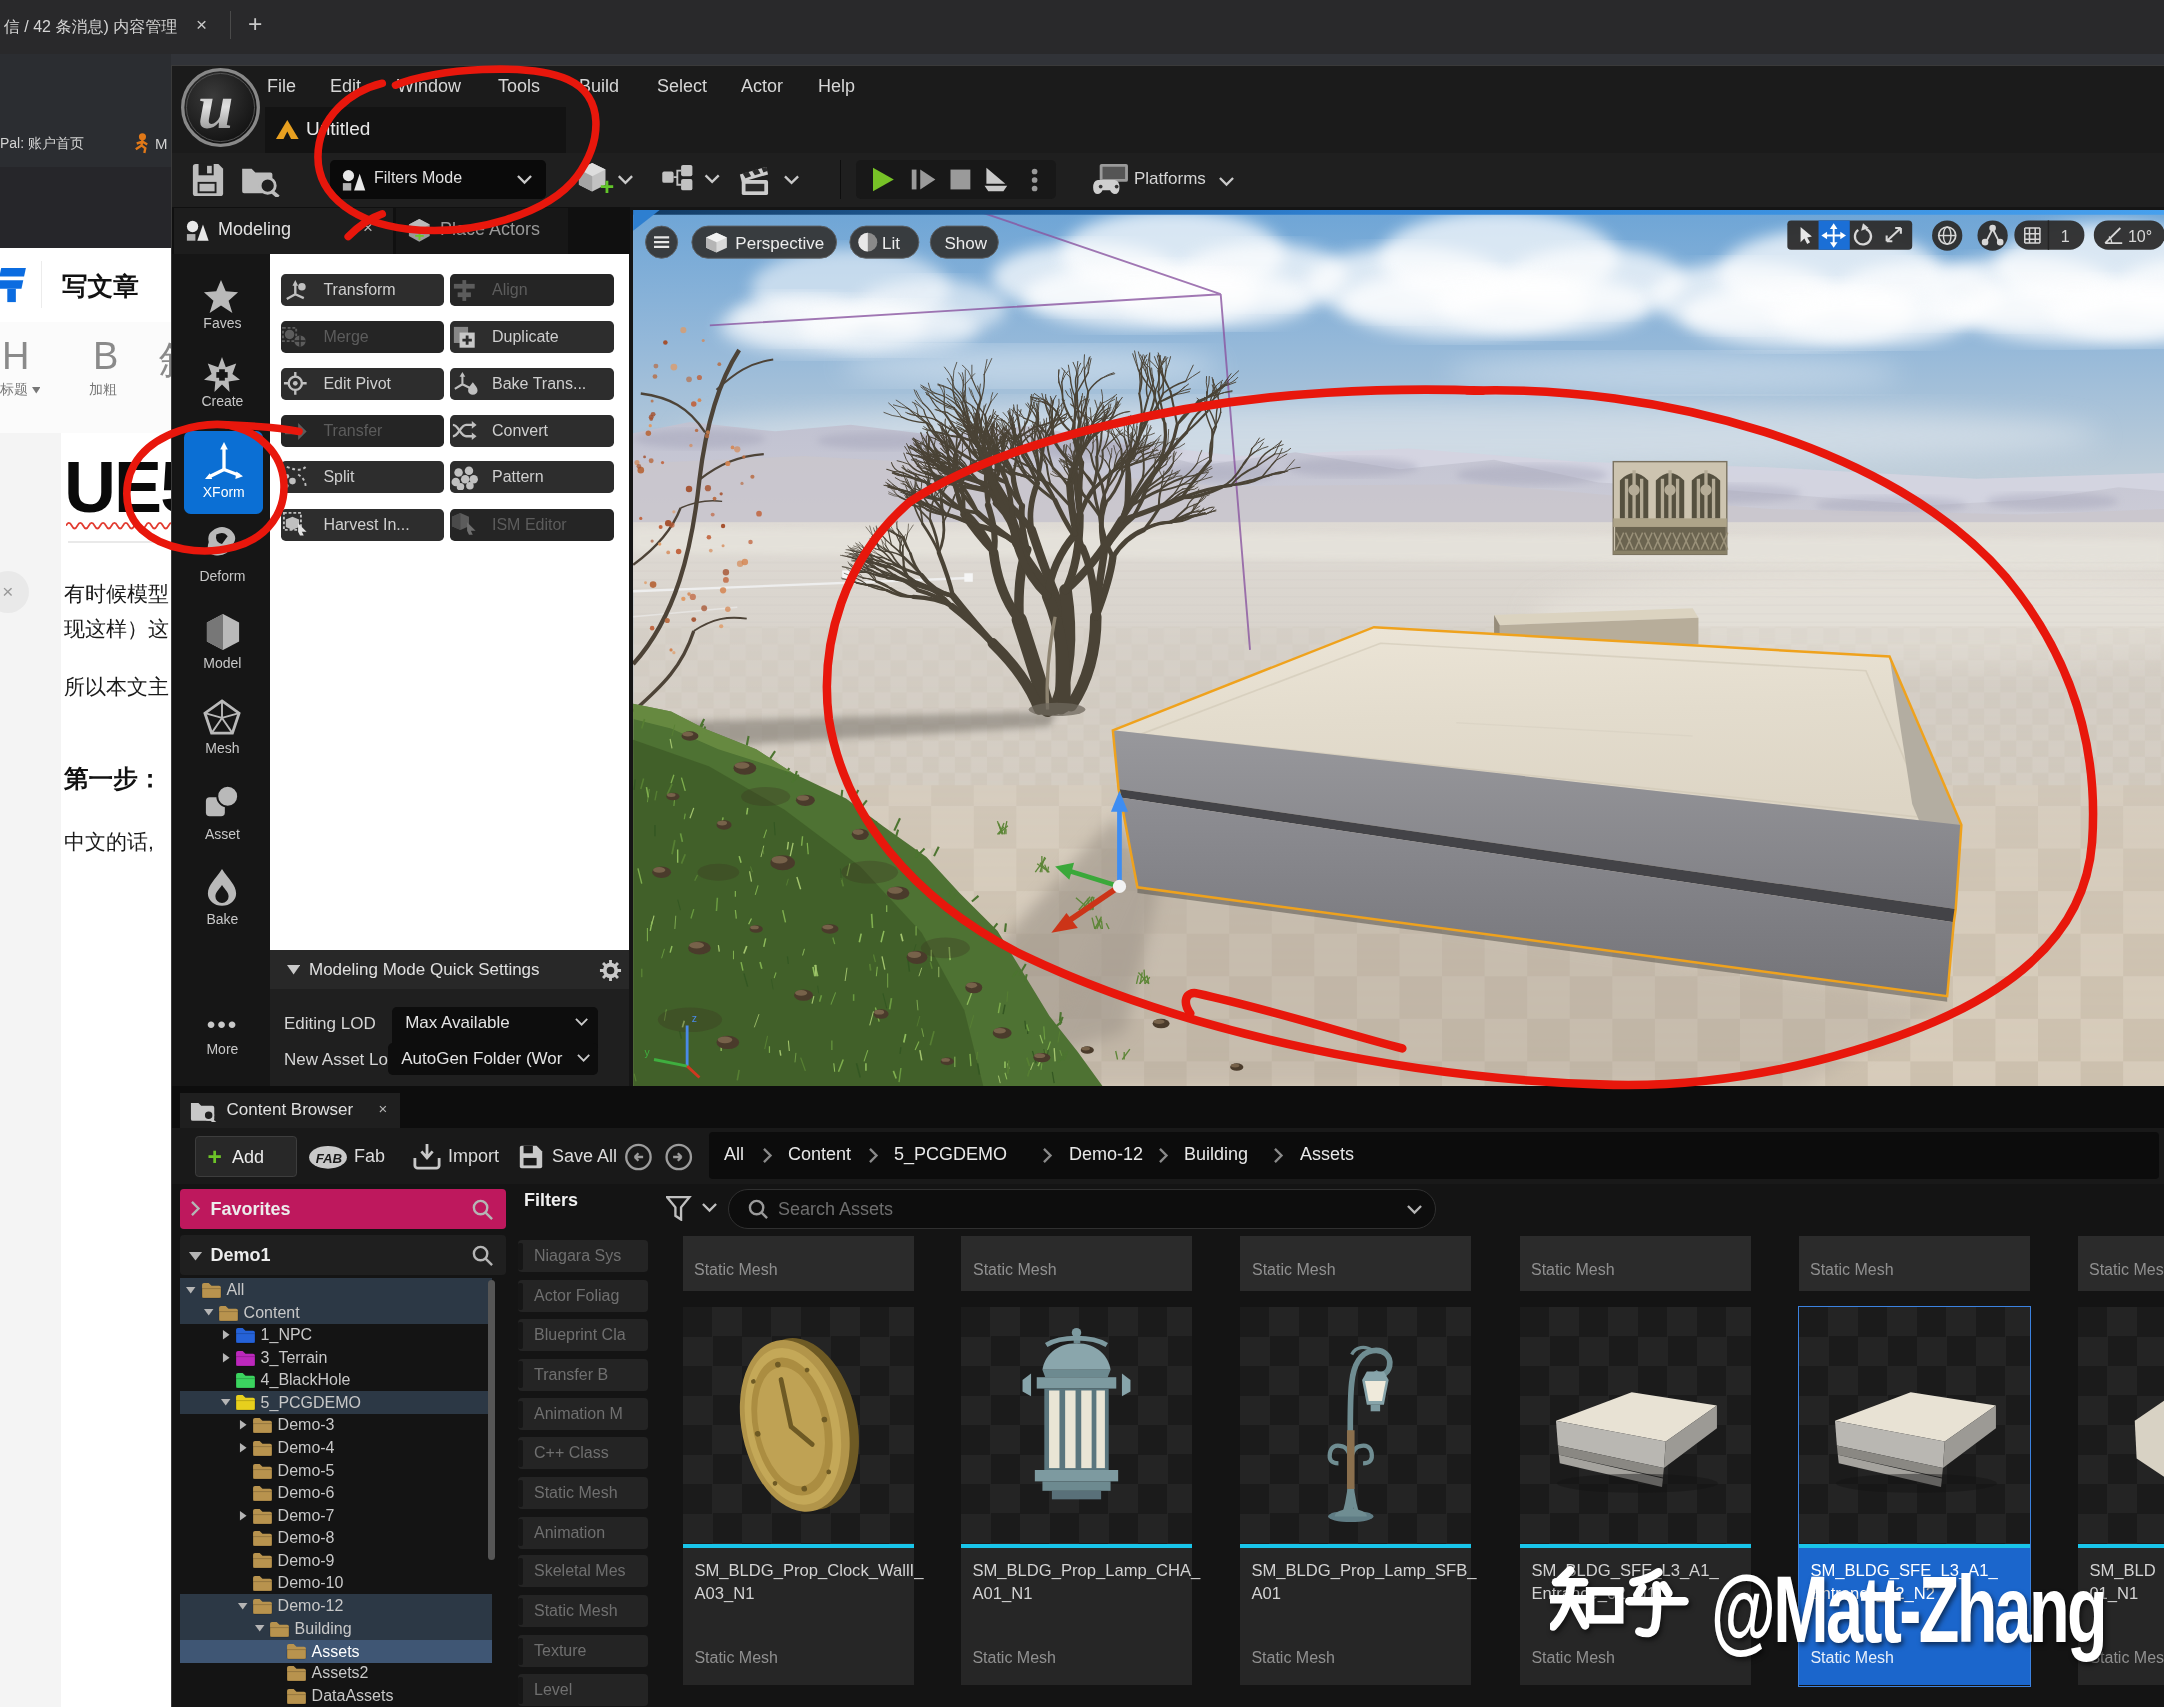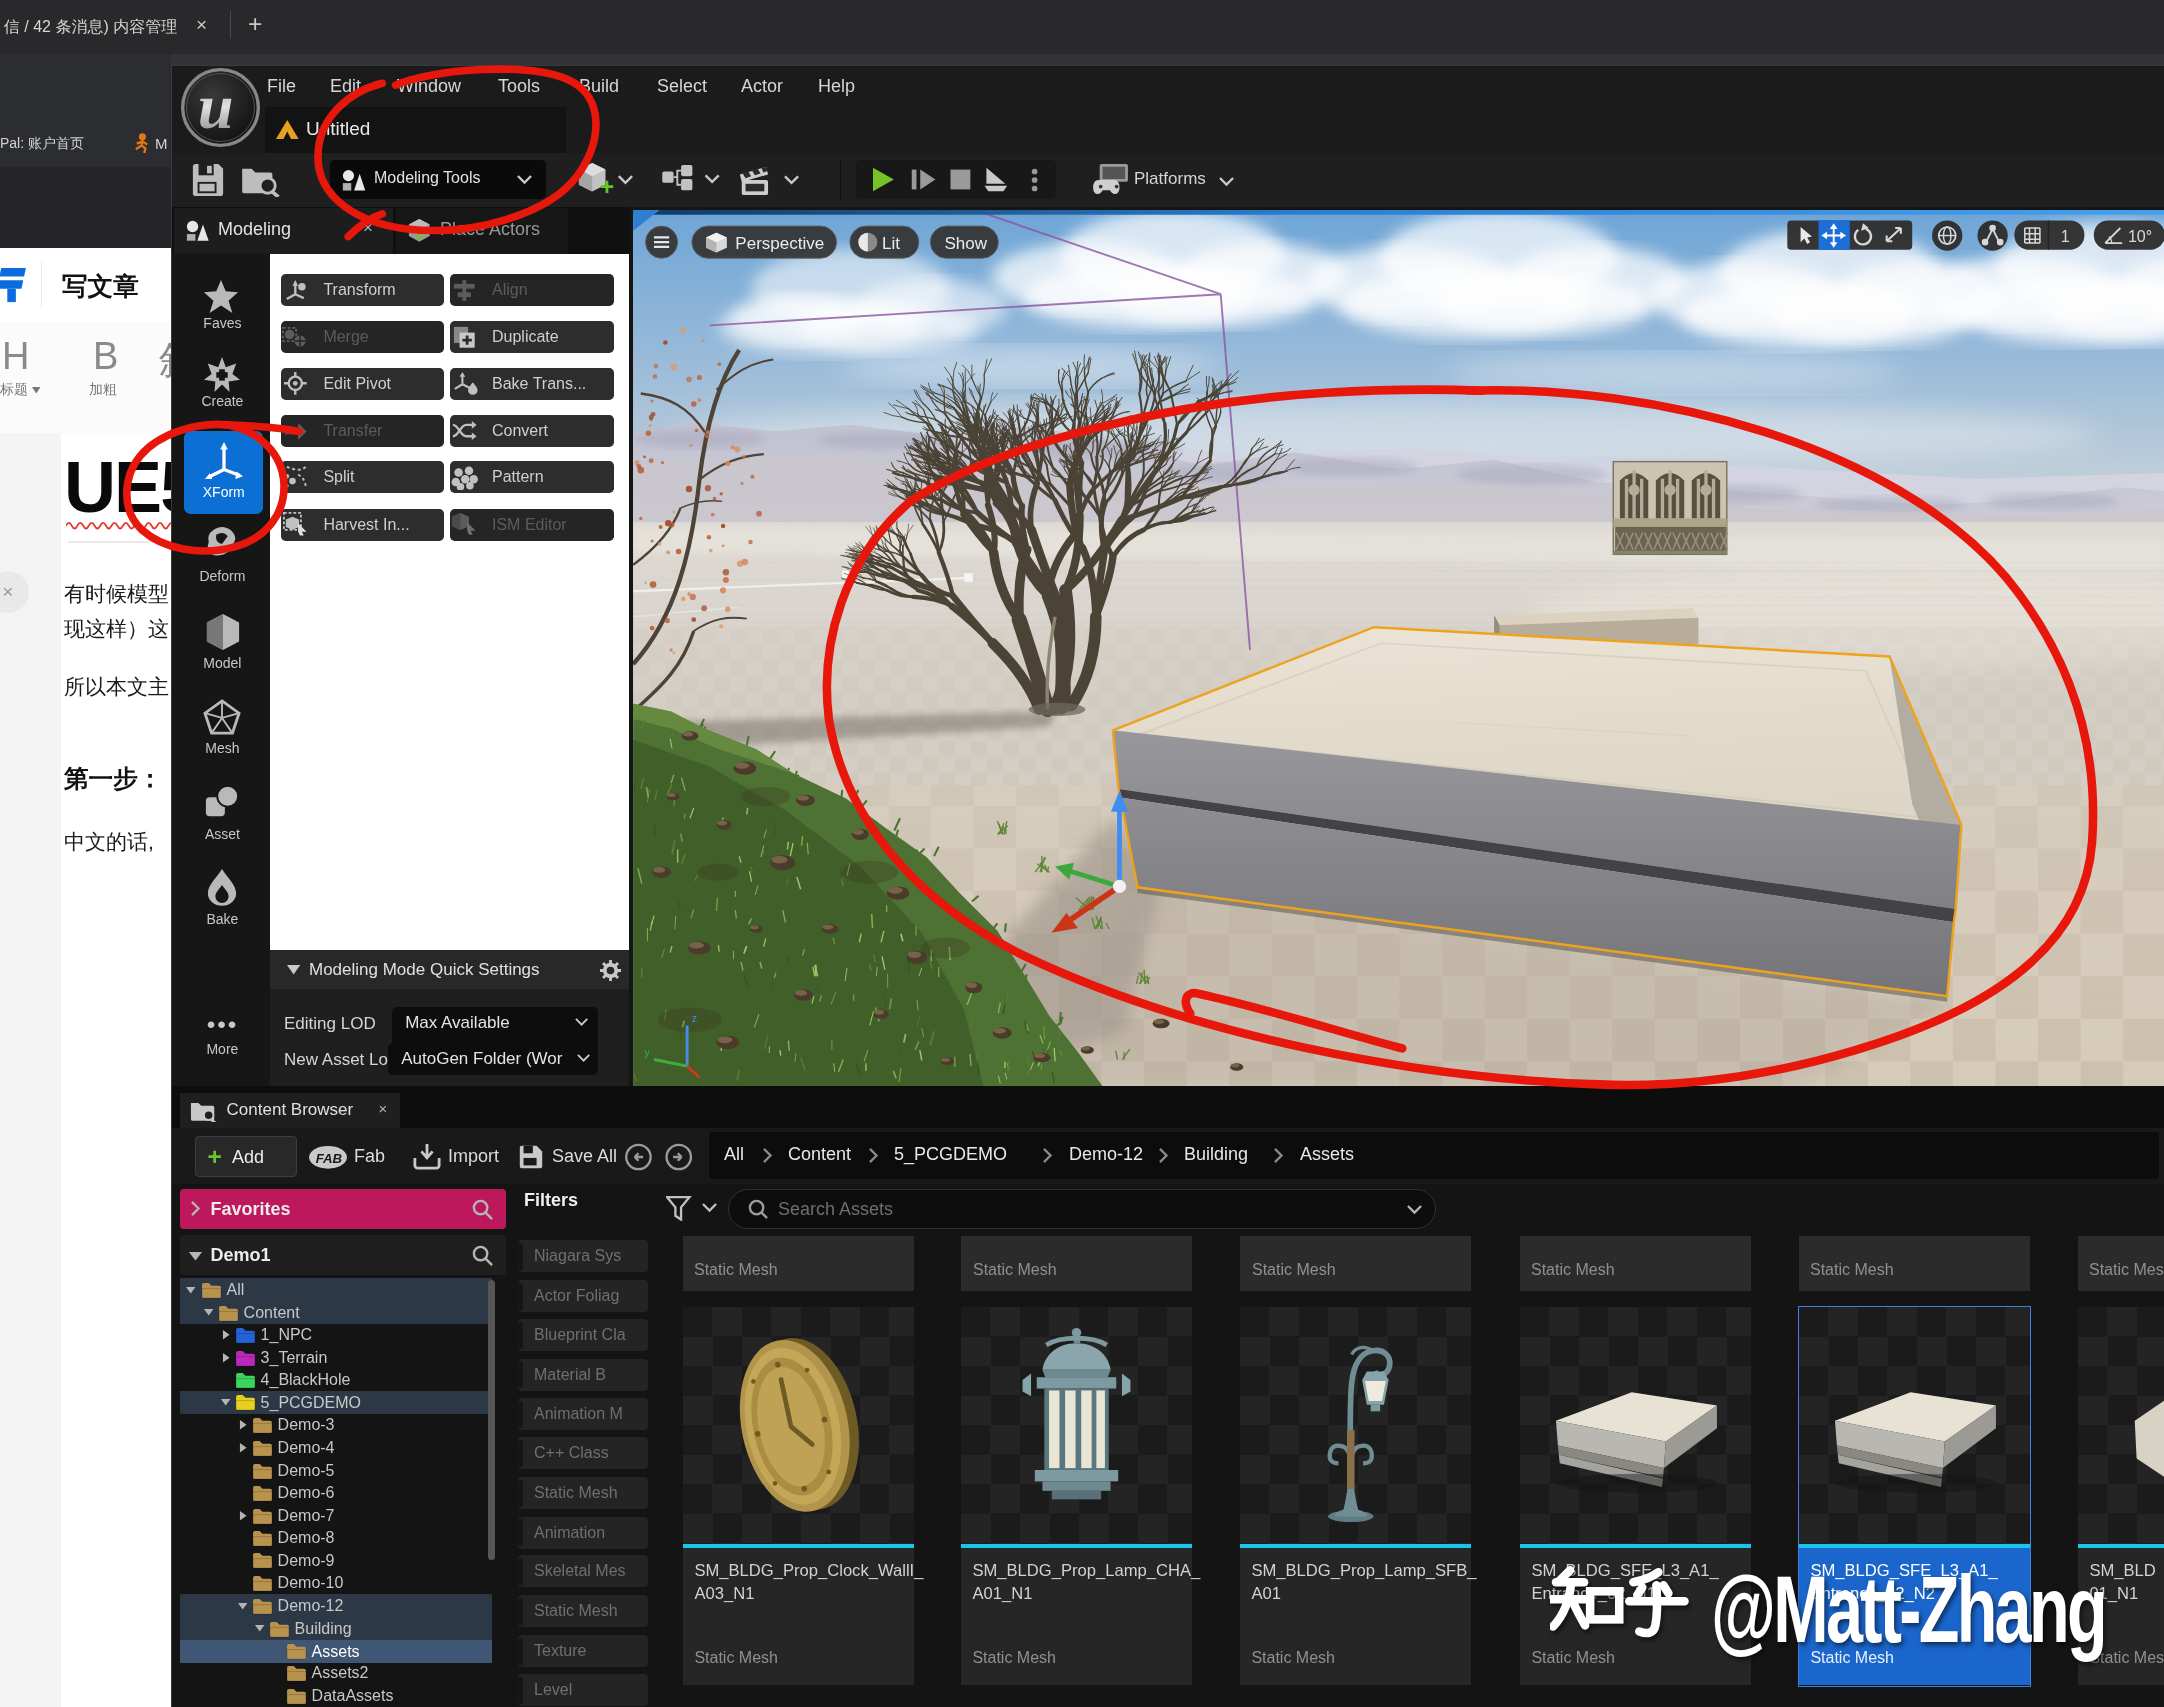--- a/index.html
+++ b/index.html
@@ -139,21 +139,21 @@
         <circle cx="28" cy="24" r="8" fill="#1f1f1f" stroke="#bdbdbd" stroke-width="3"></circle>
         <rect x="33" y="28" width="10" height="4" transform="rotate(40 33 28)" fill="#bdbdbd"></rect>
       </svg>
 
     <div class="abs" style="left:158px;top:94px;width:216px;height:39px;background:#0a0a0a;border-radius:4.7px">
       <svg width="28" height="24.6" style="position:absolute;left:11.4px;top:7.6px" viewBox="0 0 30 26">
           <circle cx="8" cy="8" r="6" fill="#e8e8e8"></circle>
           <path d="M14 24 L20 6 L26 24 Z" fill="#e8e8e8"></path>
           <rect x="2" y="16" width="9" height="8" fill="#b0b0b0"></rect>
         </svg>
-      <div class="abs" style="left:44px;top:8.5px;color:#e2e2e2;font-size:16px">Modeling Tools</div>
+      <div class="abs" style="left:44px;top:8.5px;color:#e2e2e2;font-size:16px">Filters Mode</div>
       <svg width="15" height="9.5" style="position:absolute;left:187px;top:15px" viewBox="0 0 16 10">
           <path d="M1 1 L8 8 L15 1" stroke="#c9c9c9" stroke-width="2.5" fill="none"></path>
         </svg>
     </div>
 
     <svg width="57" height="38" style="position:absolute;left:405px;top:95px" viewBox="0 0 60 40">
         <path d="M16 2 L30 9 L30 25 L16 32 L2 25 L2 9 Z" fill="#c2c2c2"></path>
         <path d="M16 2 L30 9 L16 16 L2 9 Z" fill="#dddddd"></path>
         <path d="M16 16 L16 32 L2 25 L2 9 Z" fill="#a5a5a5"></path>
         <text x="24" y="36" font-size="26" font-weight="bold" fill="#62c52a">+</text>
@@ -2971,21 +2971,21 @@
       </div>
 
       <div class="abs" style="left:352px;top:104px;color:#f0f0f0;font-size:18px;font-weight:bold">Filters</div>
       <div class="abs" id="filters">
       <div class="pill" style="left:346px;top:154px;width:130px;height:32px">Niagara Sys</div>
       <div class="abs" style="left:346px;top:157px;width:4.7px;height:26.5px;background:#161616;border-radius:1.9px"></div>
       <div class="pill" style="left:346px;top:194px;width:130px;height:32px">Actor Foliag</div>
       <div class="abs" style="left:346px;top:197px;width:4.7px;height:26.5px;background:#161616;border-radius:1.9px"></div>
       <div class="pill" style="left:346px;top:233px;width:130px;height:32px">Blueprint Cla</div>
       <div class="abs" style="left:346px;top:236px;width:4.7px;height:26.5px;background:#161616;border-radius:1.9px"></div>
-      <div class="pill" style="left:346px;top:273px;width:130px;height:32px">Material B</div>
+      <div class="pill" style="left:346px;top:273px;width:130px;height:32px">Transfer B</div>
       <div class="abs" style="left:346px;top:275px;width:4.7px;height:26.5px;background:#161616;border-radius:1.9px"></div>
       <div class="pill" style="left:346px;top:312px;width:130px;height:32px">Animation M</div>
       <div class="abs" style="left:346px;top:315px;width:4.7px;height:26.5px;background:#161616;border-radius:1.9px"></div>
       <div class="pill" style="left:346px;top:351px;width:130px;height:32px">C++ Class</div>
       <div class="abs" style="left:346px;top:354px;width:4.7px;height:26.5px;background:#161616;border-radius:1.9px"></div>
       <div class="pill" style="left:346px;top:391px;width:130px;height:32px">Static Mesh</div>
       <div class="abs" style="left:346px;top:394px;width:4.7px;height:26.5px;background:#161616;border-radius:1.9px"></div>
       <div class="pill" style="left:346px;top:431px;width:130px;height:32px">Animation</div>
       <div class="abs" style="left:346px;top:433px;width:4.7px;height:26.5px;background:#161616;border-radius:1.9px"></div>
       <div class="pill" style="left:346px;top:469px;width:130px;height:32px">Skeletal Mes</div>

